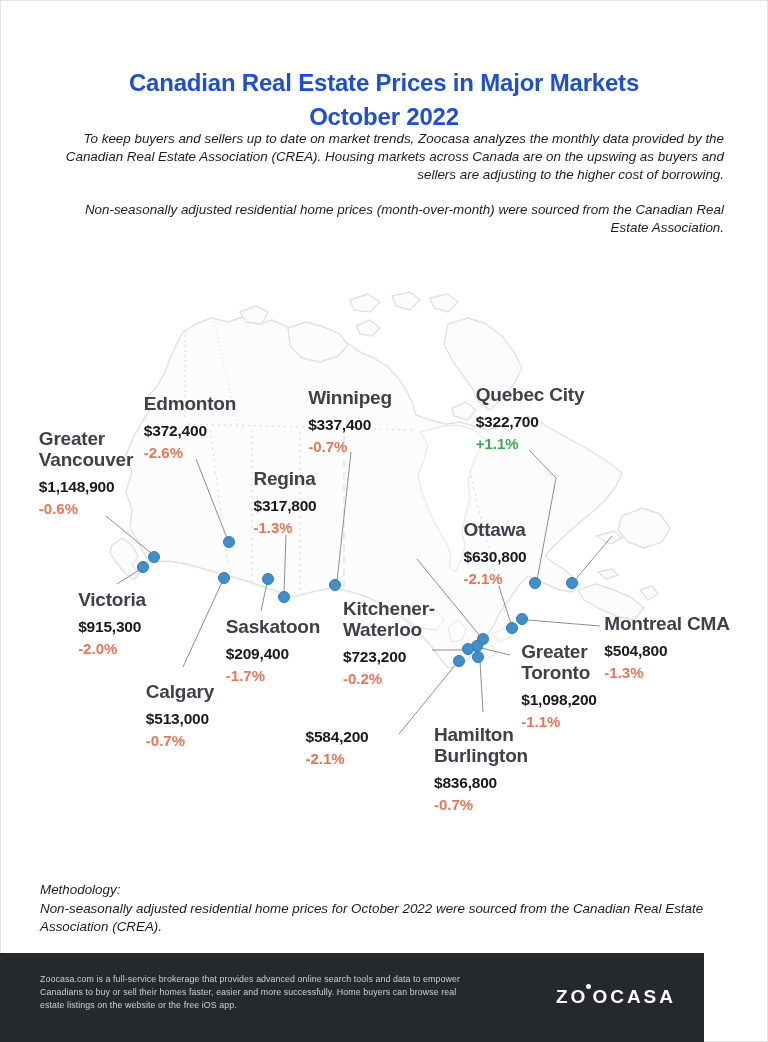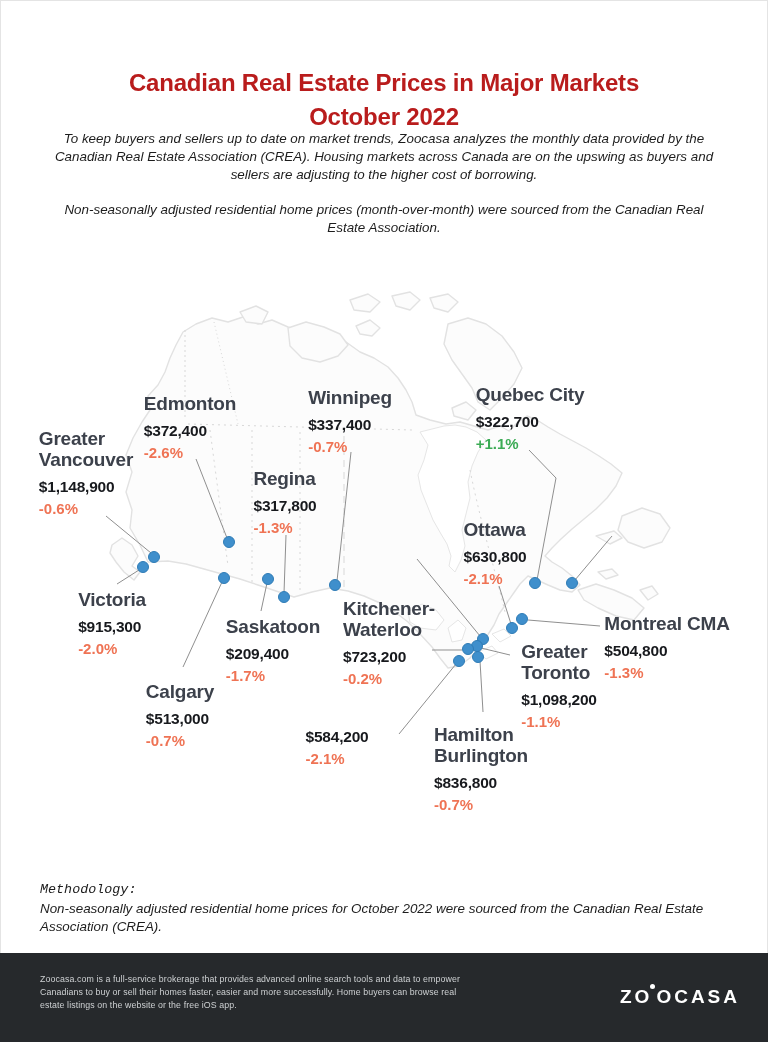--- a/index.html
+++ b/index.html
@@ -1,21 +1,21 @@
 <!DOCTYPE html>
 <html><head>
 <meta charset="utf-8">
 <style>
   html,body{margin:0;padding:0;background:#fff;}
   .page{position:relative;width:768px;height:1042px;background:#ffffff;overflow:hidden;
         font-family:"Liberation Sans",sans-serif;box-shadow:inset 0 0 0 1px #e4e4e4;}
   
   .title{position:absolute;left:0;top:50px;width:768px;text-align:center;
-         font-size:24px;font-weight:700;color:#b91c1c;line-height:34px;letter-spacing:-0.2px;}
-  .intro{position:absolute;left:44px;width:680px;text-align:center;font-style:italic;
+         font-size:24px;font-weight:700;color:#1d4ed8;line-height:34px;letter-spacing:-0.2px;}
+  .intro{position:absolute;left:44px;width:680px;text-align:right;font-style:italic;
          font-size:13.4px;color:#1d1d1d;line-height:18px;margin:0;}
   .intro.p1{top:130px;}
   .intro.p2{top:201px;}
   
   .map-svg{position:absolute;left:0;top:0;width:768px;height:1042px;z-index:1;}
   .land{fill:#fcfcfc;stroke:#e2e2e2;stroke-width:1.4;stroke-linejoin:round;}
   .water{fill:#ffffff;stroke:#e6e6e6;stroke-width:1;stroke-linejoin:round;}
   .border{fill:none;stroke:#d8d8d8;stroke-width:1;}
   .connector{stroke:#8f8f8f;stroke-width:1;fill:none;}
   .dot{fill:#3f8fcc;stroke:#2f7cb6;stroke-width:1;}
@@ -23,23 +23,23 @@
   .city{position:absolute;transform:translateX(-50%);white-space:nowrap;z-index:2;}
   .c-name{font-size:19px;font-weight:700;color:#3c414b;line-height:21px;letter-spacing:-0.2px;}
   .c-name span{display:block;}
   .c-price{font-size:15.5px;font-weight:700;color:#17191d;line-height:20px;margin-top:7px;letter-spacing:-0.2px;}
   .c-chg{font-size:15px;font-weight:700;line-height:20px;margin-top:2px;}
   .c-chg.neg{color:#ef7354;}
   .c-chg.pos{color:#3cab55;}
   
   .methodology{position:absolute;left:40px;top:881px;width:700px;font-style:italic;
                font-size:13.4px;color:#1d1d1d;line-height:18.5px;z-index:2;}
-  .methodology .m-head{font-style:italic;font-family:Liberation Mono, monospace;}
-  
-  .footer{position:absolute;left:0;top:953px;width:768px;height:89px;background:#26292c;z-index:3;}
+  .methodology .m-head{font-style:italic;}
+  
+  .footer{position:absolute;left:0;top:953px;width:704px;height:89px;background:#26292c;z-index:3;}
   .footer-about{position:absolute;left:40px;top:20px;width:424px;margin:0;
                 font-size:8.8px;color:#ced1d3;line-height:13px;letter-spacing:0.1px;}
   .logo{position:absolute;right:28px;top:26px;color:#ffffff;font-size:19px;font-weight:700;
         letter-spacing:3px;line-height:36px;}
   .logo-dot{display:inline-block;width:5px;height:5px;border-radius:50%;background:#ffffff;
             margin-left:-2px;margin-right:1px;transform:translateY(-14px);}
 </style>
 </head>
 <body>
 

